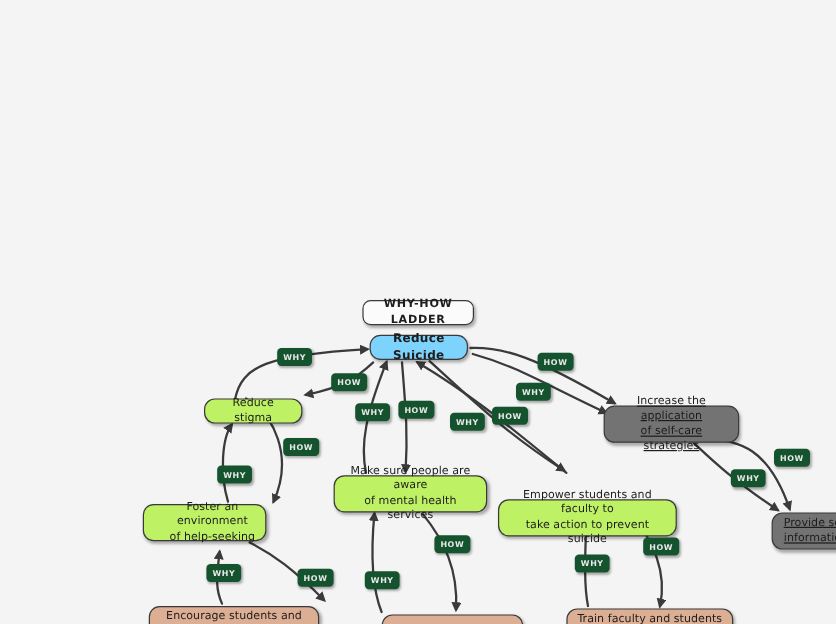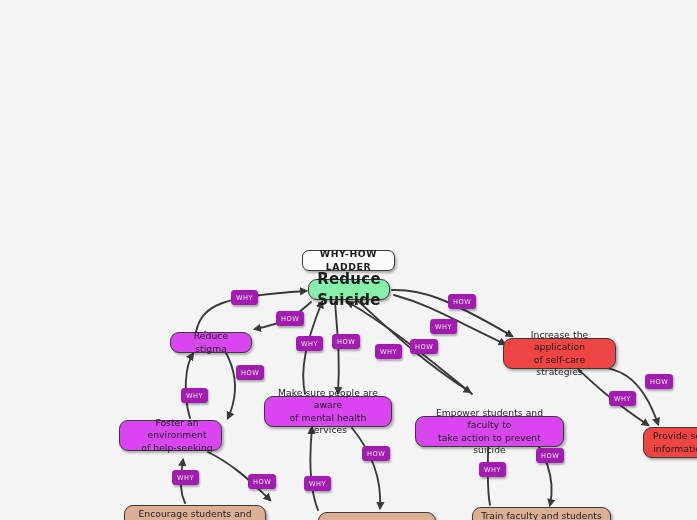--- a/index.html
+++ b/index.html
@@ -46,42 +46,43 @@
     white-space: pre-line;
   }
   .node.title {
     font-weight: bold;
     font-size: 9.3px;
     letter-spacing: 0.6px;
     border-radius: 7px;
     background: #fbfbfb;
   }
   .node.root {
-    background: #86efac;
+    background: #7dd3fc;
     font-weight: bold;
-    font-size: 15px;
+    font-size: 10px;
     letter-spacing: 0.25px;
   }
   .node.blue {
-    background: #ef4444;
+    background: #737373;
+    text-decoration: underline;
   }
   .node.peach {
     background: #dcae94;
   }
   .node.plain {
-    background: #d946ef;
+    background: #bef264;
   }
   .badge {
     position: absolute;
     box-sizing: border-box;
-    background: #a21caf;
+    background: #14532d;
     color: #e9e9e9;
     border-radius: 3.5px;
     font-size: 6.6px;
-    font-weight: normal;
+    font-weight: bold;
     letter-spacing: 0.5px;
     display: flex;
     align-items: center;
     justify-content: center;
     box-shadow: 1px 1.5px 2px rgba(0,0,0,0.30);
     height: 15px;
     padding: 0 5px;
     text-align: center;
   }
 </style>
@@ -115,21 +116,21 @@
         <path d="M 490,505 C 487,490 487,470 489,428" fill="none" stroke="#3a3a3a" stroke-width="1.9" stroke-linecap="round" marker-end="url(#arrow)"></path>
         <path d="M 525,428 C 545,450 556,478 550,505" fill="none" stroke="#3a3a3a" stroke-width="1.9" stroke-linecap="round" marker-end="url(#arrow)"></path>
       </g>
   </svg>
   <div id="nodes">
       <div class="node title" style="left: 302px; top: 250px; width: 93px; height: 21px;">WHY-HOW LADDER</div>
       <div class="node root" style="left: 308px; top: 279px; width: 82px; height: 21px;">Reduce Suicide</div>
       <div class="node plain" style="left: 170px; top: 332px; width: 82px; height: 21px;">Reduce stigma</div>
       <div class="node blue" style="left: 503px; top: 338px; width: 113px; height: 31px;">Increase the application
 of self-care strategies</div>
-      <div class="node plain" style="left: 264px; top: 396px; width: 128px; height: 31px; text-align: center;">Make sure people are aware
+      <div class="node plain" style="left: 278px; top: 396px; width: 128px; height: 31px; text-align: center;">Make sure people are aware
 of mental health services</div>
       <div class="node plain" style="left: 415px; top: 396px; width: 149px; height: 31px; margin-top: 20px;">Empower students and faculty to
 take action to prevent suicide</div>
       <div class="node plain" style="left: 119px; top: 420px; width: 103px; height: 31px; padding-left: 21px;">Foster an environment
 of help-seeking</div>
       <div class="node blue" style="left: 643px; top: 427px; width: 74px; height: 31px;">Provide self
 information</div>
       <div class="node peach" style="left: 124px; top: 505px; width: 142px; height: 31px;">Encourage students and faculty</div>
       <div class="node peach" style="left: 318px; top: 512px; width: 118px; height: 31px;"></div>
       <div class="node peach" style="left: 472px; top: 507px; width: 139px; height: 31px;">Train faculty and students on</div>

